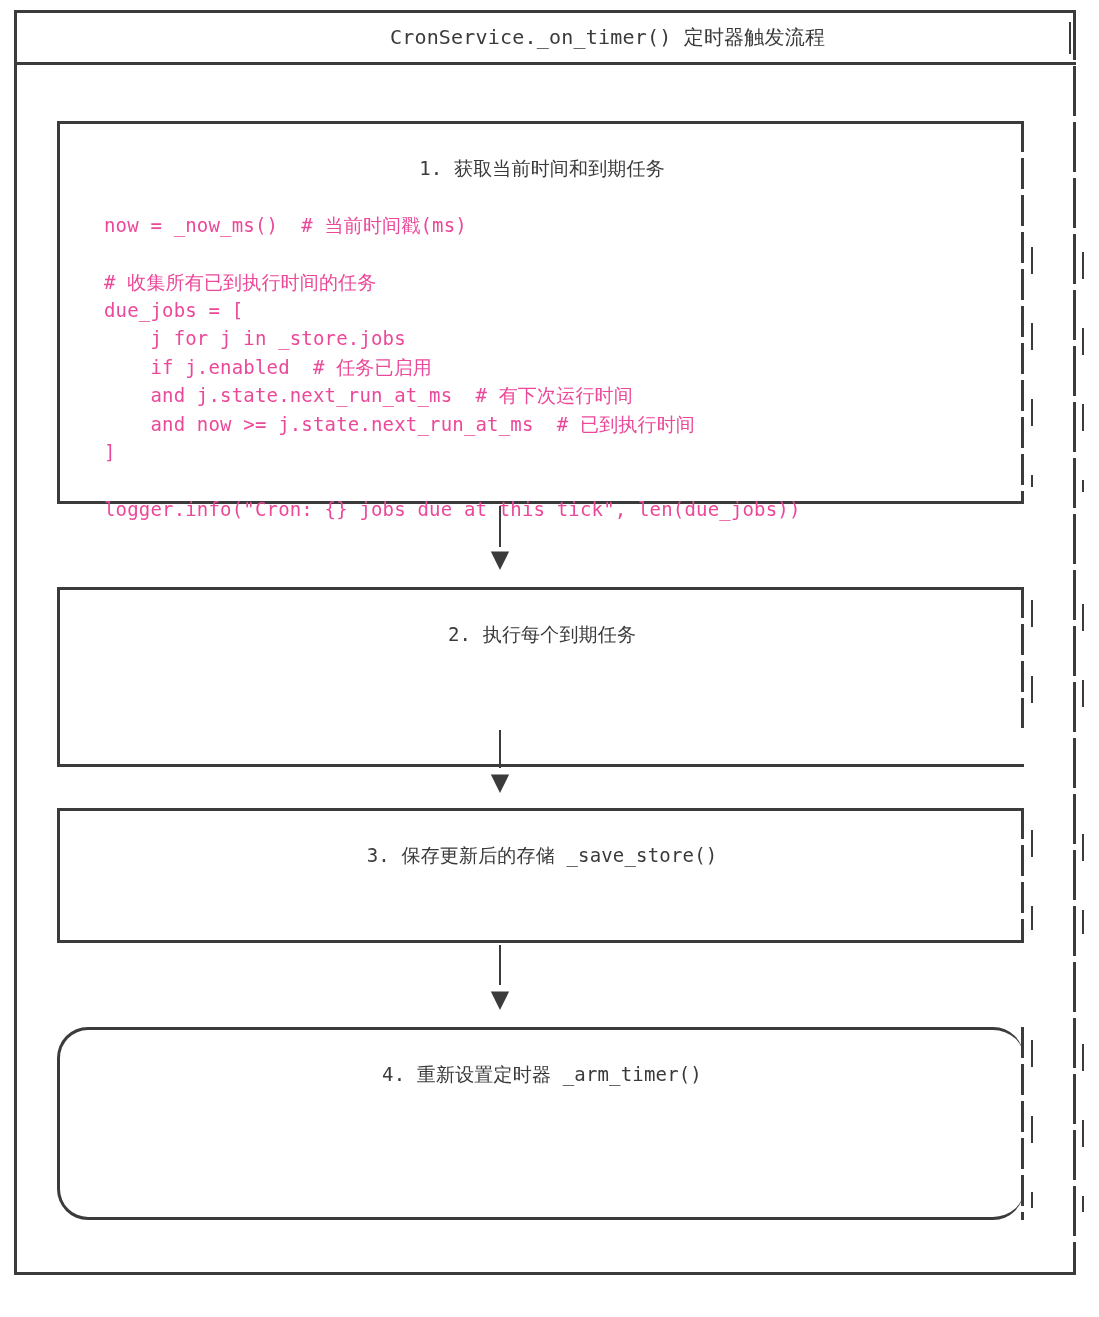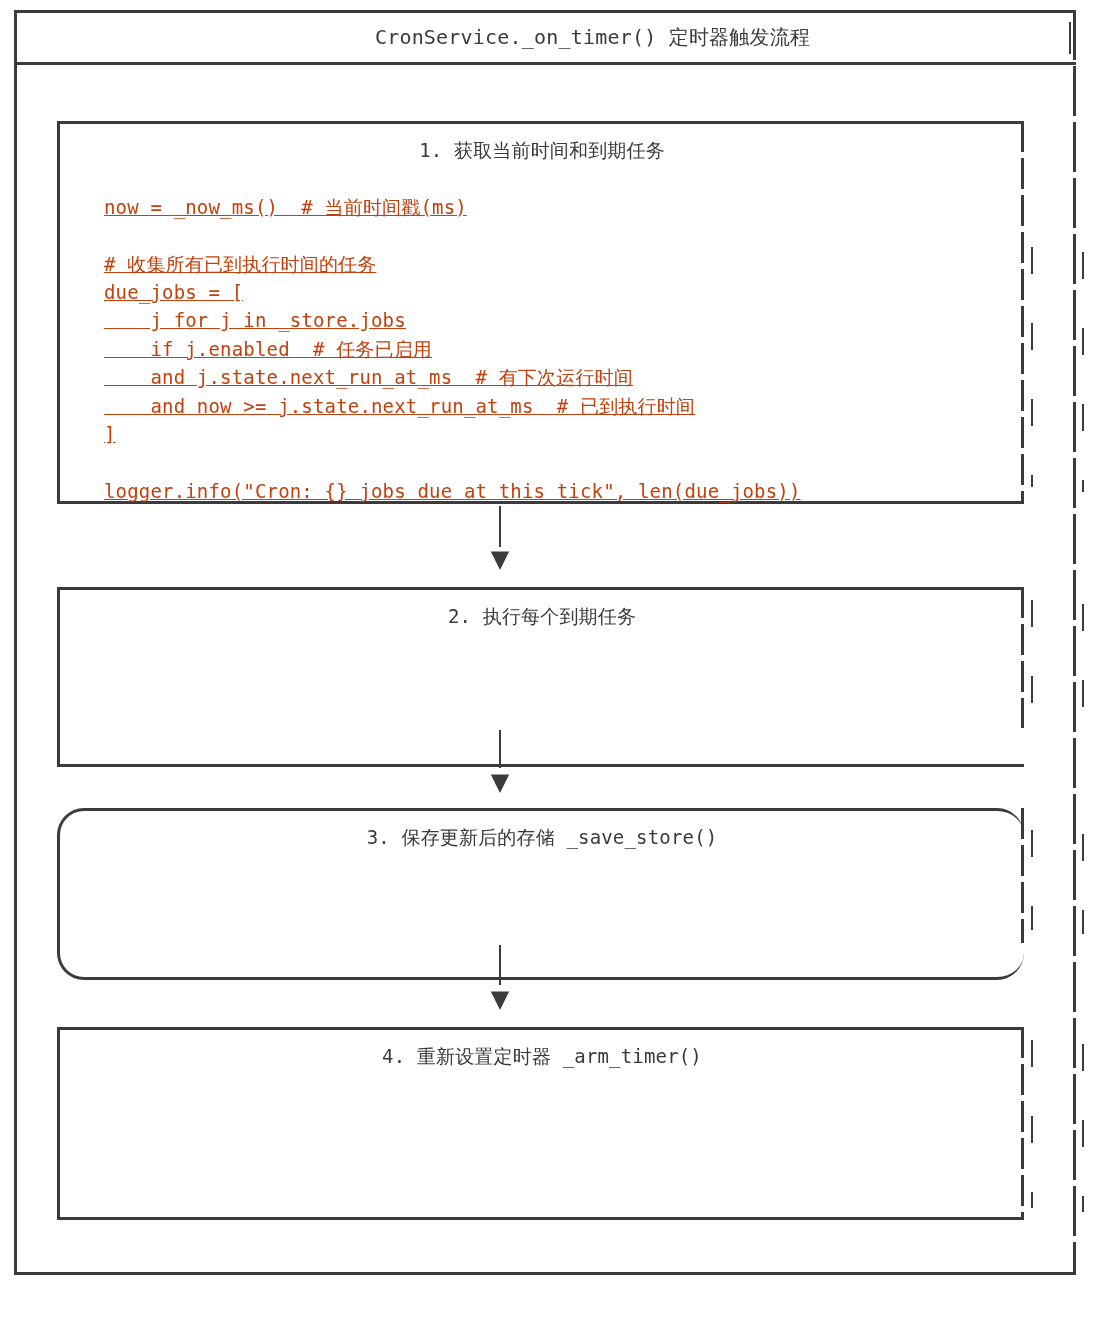--- a/index.html
+++ b/index.html
@@ -29,38 +29,38 @@
     left: 1073px; top: 10px;
     width: 3px; height: 1265px;
     background: repeating-linear-gradient(to bottom, #3b3b3b 0 50px, transparent 50px 56px);
   }
   .title-sep {
     left: 14px; top: 62px;
     width: 1062px; height: 3px;
     background: #3b3b3b;
   }
   .page-title {
-    left: 14px; top: 12px;
+    left: 29px; top: 12px;
     width: 1062px; height: 50px;
     display: flex; align-items: center; justify-content: center;
     padding-left: 95px;
     box-sizing: border-box;
     font-size: 20px;
     letter-spacing: 0.2px;
     white-space: pre;
   }
 
   
   .box {
     left: 57px;
     width: 967px;
     border: 3px solid #3b3b3b;
     border-right: none;
     box-sizing: border-box;
-    padding-top: 12px;
+    padding-top: 30px;
     background: #ffffff;
   }
   .box-right {
     width: 3px;
     left: 1021px;
     background: repeating-linear-gradient(to bottom, #3b3b3b 0 31px, transparent 31px 37px);
   }
   .box-title {
     text-align: center;
     font-size: 19px;
@@ -69,22 +69,21 @@
     white-space: pre;
   }
   .code {
     margin: 28.4px 0 0 0;
     padding: 0 0 0 44px;
     font-family: "DejaVu Sans Mono", "Liberation Mono", monospace;
     font-size: 19px;
     line-height: 28.4px;
     letter-spacing: 0.17px;
     white-space: pre;
-    color: #c2410c;
-    text-decoration: underline;
+    color: #ec4899;
   }
 
   
   .arrow-line {
     left: 499px;
     width: 2px;
     background: #3b3b3b;
   }
   .arrow-head {
     left: 489px;
@@ -139,28 +138,28 @@
 <div class="abs box" style="top:587px; height:180px;">
   <div class="box-title">2. 执行每个到期任务</div>
 </div>
 <div class="abs box-right" style="top:587px; height:141px;"></div>
 <div class="abs jitter" style="left:1031px; top:600px; height:110px;"></div>
 <div class="abs jitter" style="left:1082px; top:604px; height:110px;"></div>
 
 <div class="abs arrow-line" style="top:730px; height:38px;"></div>
 <div class="abs arrow-head" style="top:772px;">▼</div>
 
-<div class="abs box" style="top:808px; height:172px;border-radius:27px;">
+<div class="abs box" style="top:808px; height:135px;">
   <div class="box-title">3. 保存更新后的存储 _save_store()</div>
 </div>
 <div class="abs box-right" style="top:808px; height:135px;"></div>
 <div class="abs jitter" style="left:1031px; top:830px; height:100px;"></div>
 <div class="abs jitter" style="left:1082px; top:834px; height:100px;"></div>
 
 <div class="abs arrow-line" style="top:945px; height:40px;"></div>
 <div class="abs arrow-head" style="top:989px;">▼</div>
 
-<div class="abs box" style="top:1027px; height:193px;">
+<div class="abs box" style="top:1027px; height:193px;border-radius:31px;">
   <div class="box-title">4. 重新设置定时器 _arm_timer()</div>
 </div>
 <div class="abs box-right" style="top:1027px; height:193px;"></div>
 <div class="abs jitter" style="left:1031px; top:1040px; height:168px;"></div>
 <div class="abs jitter" style="left:1082px; top:1044px; height:168px;"></div>
 
 </body></html>

